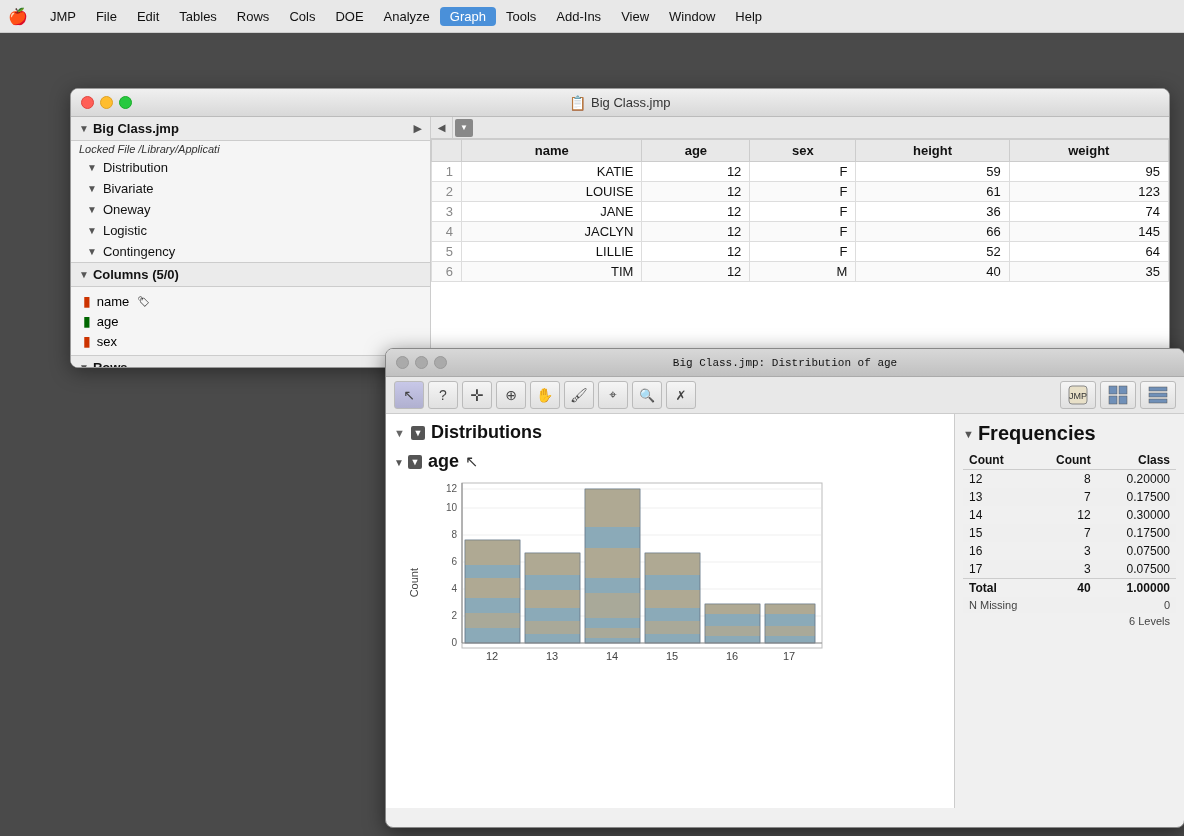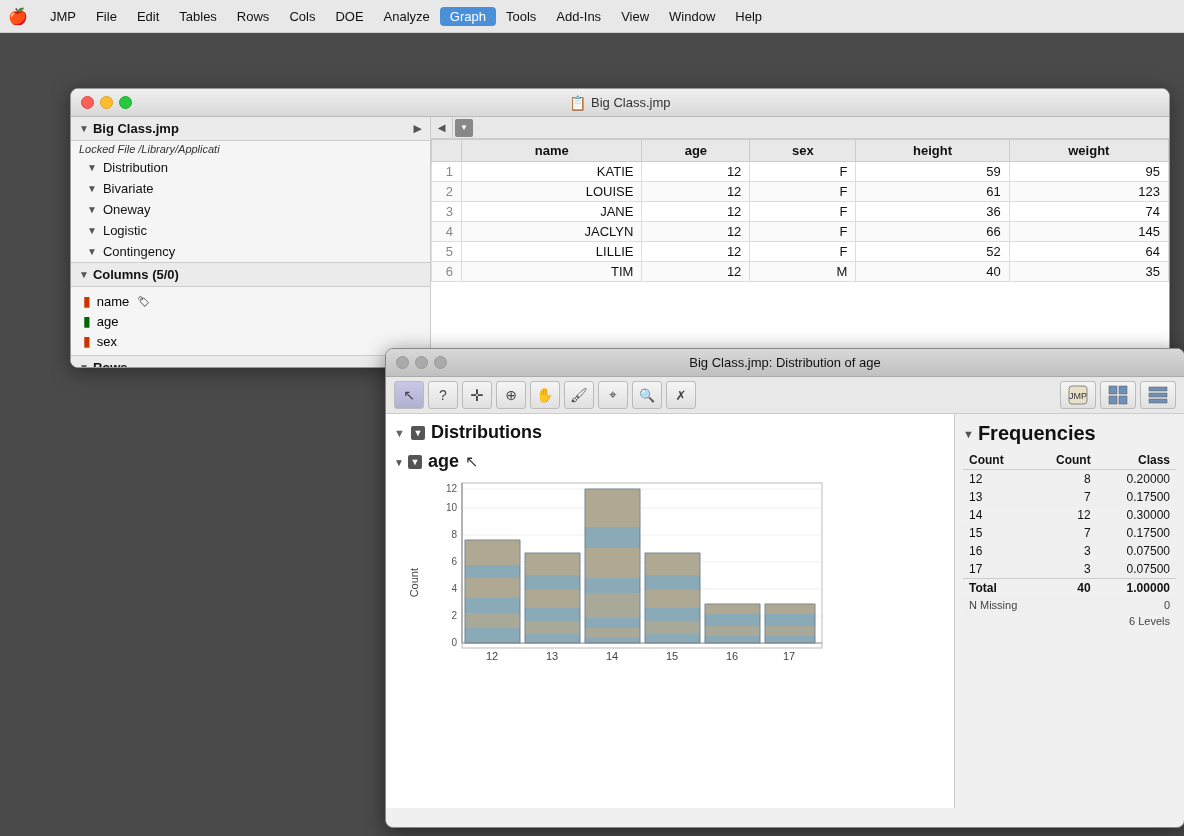--- a/index.html
+++ b/index.html
@@ -192,23 +192,24 @@
       display: flex;
       align-items: center;
       padding: 0 10px;
       border-bottom: 1px solid #aaa;
       position: relative;
     }
     .dist-title {
       position: absolute;
       left: 50%;
       transform: translateX(-50%);
-      font-size: 13px;
+      font-size: 11px;
       color: #111;
       font-weight: 500;
+      font-family: Liberation Mono, monospace;
     }
     .dist-toolbar {
       display: flex;
       align-items: center;
       padding: 4px 8px;
       gap: 4px;
       background: #e8e8e8;
       border-bottom: 1px solid #ccc;
     }
     .tool-btn {

